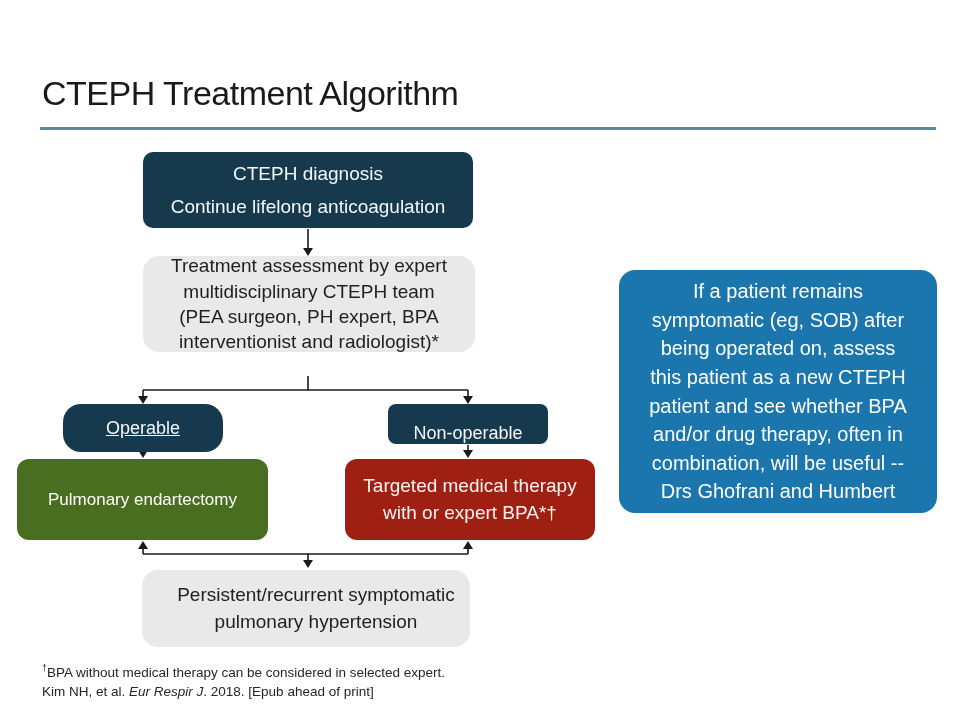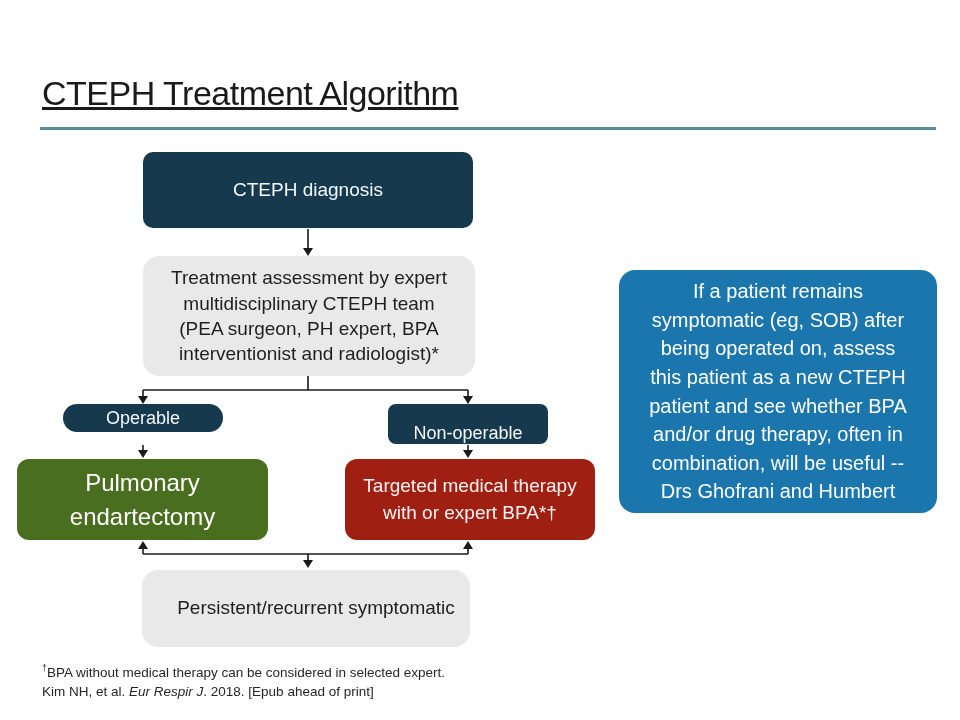--- a/index.html
+++ b/index.html
@@ -9,43 +9,43 @@
   }
   *{margin:0;padding:0;box-sizing:border-box;}
   html,body{background:#ffffff;}
   body{font-family:"Liberation Sans", sans-serif;}
   .slide{
     position:relative;width:960px;height:720px;background:#ffffff;overflow:hidden;
   }
   .page-title{
     position:absolute;left:42px;top:74px;
     font-size:34px;font-weight:400;color:var(--title_ink);
-    letter-spacing:-0.5px;white-space:nowrap;text-decoration:underline;
+    letter-spacing:-0.5px;white-space:nowrap;
   }
   .title-rule{
     position:absolute;left:40px;top:127px;width:896px;height:2.5px;
     background:var(--rule_teal);
   }
   .connectors{position:absolute;left:0;top:0;z-index:1;}
   .connectors line{stroke:var(--arrow);stroke-width:1.6;}
   .connectors polygon{fill:var(--arrow);stroke:none;}
   .box{
     position:absolute;z-index:2;display:flex;flex-direction:column;
     align-items:center;justify-content:center;text-align:center;
   }
   .navy{background:var(--navy);color:#f3f8fa;border-radius:10px;gap:8px;}
   .grayBox{background:var(--gray);color:var(--body_ink);border-radius:16px;padding-left:20px;}
   .greenBox{background:var(--green);color:#ffffff;border-radius:12px;}
   .redBox{background:var(--red);color:#fdf4f2;border-radius:12px;}
   .blueBox{background:var(--blue);color:#ffffff;border-radius:16px;}
   .diagnosis{left:143px;top:152px;width:330px;height:76px;font-size:19px;line-height:1.34;}
-  .assessment{left:143px;top:256px;width:332px;height:120px;font-size:19px;line-height:1.34;padding:4px 10px;}
-  .operable{left:63px;top:404px;width:160px;height:28px;font-size:18px;border-radius:18px;}
+  .assessment{left:143px;top:256px;width:332px;height:96px;font-size:19px;line-height:1.34;padding:4px 10px;}
+  .operable{left:63px;top:404px;width:160px;height:48px;font-size:18px;border-radius:18px;text-decoration:underline;}
   .nonoperable{left:388px;top:404px;width:160px;height:40px;font-size:18px;border-radius:8px;justify-content:flex-end;}
-  .endarterectomy{left:17px;top:459px;width:251px;height:81px;font-size:24px;line-height:1.4;}
+  .endarterectomy{left:17px;top:459px;width:251px;height:81px;font-size:17px;line-height:1.4;}
   .therapy{left:345px;top:459px;width:250px;height:81px;font-size:19px;line-height:1.4;}
   .persistent{left:142px;top:570px;width:328px;height:77px;font-size:19px;line-height:1.38;}
   .callout{
     left:619px;top:270px;width:318px;height:243px;
     font-size:20px;line-height:1.43;padding:6px 20px;
   }
   .prewrap{white-space:pre-line;}
   .footnotes{
     position:absolute;left:42px;top:662px;z-index:2;
     font-size:13.5px;line-height:1.45;color:var(--footnote_ink);
@@ -87,20 +87,21 @@
       <polygon points="138,549 148,549 143,541"></polygon>
       <line x1="468" y1="554" x2="468" y2="548"></line>
       <polygon points="463,549 473,549 468,541"></polygon>
       <line x1="308" y1="554" x2="308" y2="561"></line>
       <polygon points="303,560 313,560 308,568"></polygon>
     </g>
   </svg>
 
   <div class="box navy diagnosis">
     <div>CTEPH diagnosis</div>
+    <div>Continue lifelong anticoagulation</div>
   </div>
 
   <div class="box grayBox assessment">
     <div class="prewrap">Treatment assessment by expert
 multidisciplinary CTEPH team
 (PEA surgeon, PH expert, BPA
 interventionist and radiologist)*</div>
   </div>
 
   <div class="box navy operable">
@@ -115,20 +116,21 @@
     <div>Pulmonary endartectomy</div>
   </div>
 
   <div class="box redBox therapy">
     <div>Targeted medical therapy</div>
     <div>with or expert BPA*†</div>
   </div>
 
   <div class="box grayBox persistent">
     <div>Persistent/recurrent symptomatic</div>
+    <div>pulmonary hypertension</div>
   </div>
 
   <div class="box blueBox callout">
     <div class="prewrap">If a patient remains
 symptomatic (eg, SOB) after
 being operated on, assess
 this patient as a new CTEPH
 patient and see whether BPA
 and/or drug therapy, often in
 combination, will be useful --

